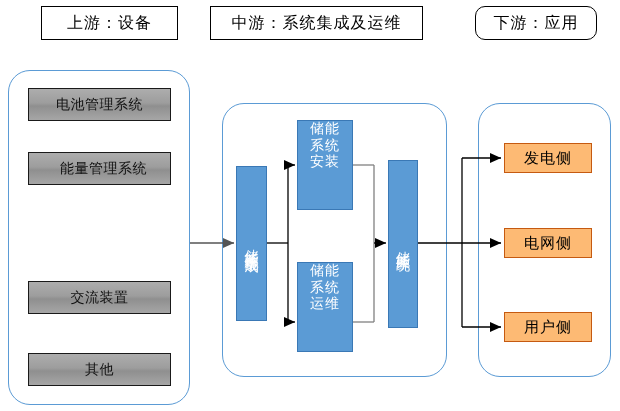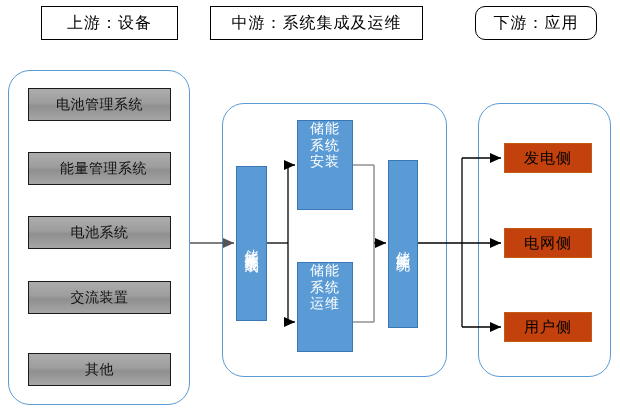--- a/index.html
+++ b/index.html
@@ -67,21 +67,21 @@
     word-break:break-all;
     letter-spacing:1px;
     line-height:1.18;
   }
 
   
   .orangebox{
     position:absolute;
     box-sizing:border-box;
     border:1.4px solid #c55a11;
-    background:#c2410c;
+    background:#fdba74;
     display:flex;align-items:center;justify-content:center;
     font-size:15px;color:#000000;
     letter-spacing:1px;
     white-space:nowrap;
   }
   svg.overlay{position:absolute;left:0;top:0;width:620px;height:411px;pointer-events:none;}
 </style>
 </head>
 <body>
 
@@ -135,23 +135,20 @@
     <line x1="462" y1="243" x2="501" y2="243" stroke="#000000" stroke-width="1.3" marker-end="url(#ah)"></line>
     <line x1="462" y1="327" x2="501" y2="327" stroke="#000000" stroke-width="1.3" marker-end="url(#ah)"></line>
   </svg>
 
   <div class="graybox" style="left:28px;top:88px;width:143px;height:33px;">
     <span>电池管理系统</span>
   </div>
   <div class="graybox" style="left:28px;top:152px;width:143px;height:33px;padding-left:8px;">
     <span>能量管理系统</span>
   </div>
-  <div class="graybox" style="left:28px;top:216px;width:143px;height:33px;">
-    <span>电池系统</span>
-  </div>
   <div class="graybox" style="left:28px;top:281px;width:143px;height:33px;">
     <span>交流装置</span>
   </div>
   <div class="graybox" style="left:28px;top:345px;width:143px;height:33px;margin-top:8px;">
     <span>其他</span>
   </div>
 
   <div class="bluebox" style="left:236px;top:166px;width:31px;height:155px;">
     <span class="vtext">储能系统集成</span>
   </div>

